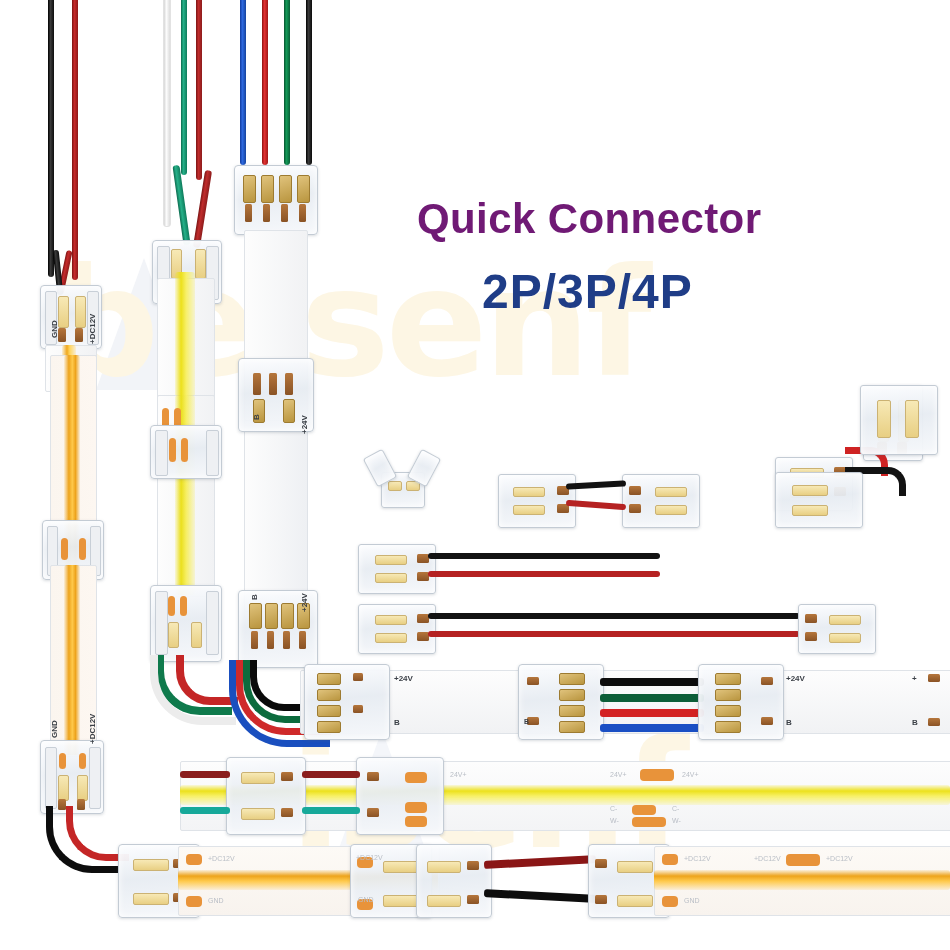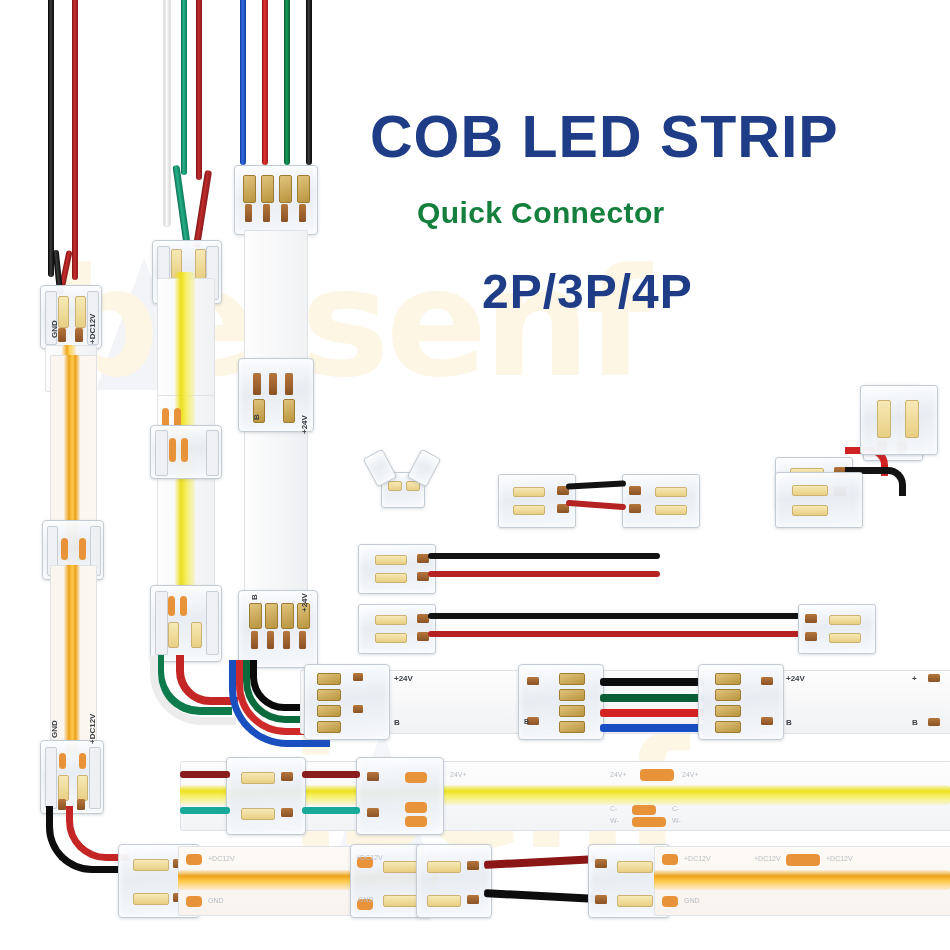--- a/index.html
+++ b/index.html
@@ -9,21 +9,21 @@
   
   .wm{position:absolute;pointer-events:none;user-select:none;}
   .wm-text{left:52px;top:248px;font-size:150px;font-weight:700;color:#fdf6e4;letter-spacing:-4px;line-height:1;font-family:"DejaVu Sans",sans-serif;}
   .wm-text2{left:290px;top:720px;font-size:150px;font-weight:700;color:#fdf6e4;letter-spacing:-4px;line-height:1;font-family:"DejaVu Sans",sans-serif;}
   .wm-a{left:96px;top:258px;width:0;height:0;border-left:48px solid transparent;border-right:48px solid transparent;border-bottom:132px solid #f2f4f8;}
   .wm-a2{left:334px;top:730px;width:0;height:0;border-left:48px solid transparent;border-right:48px solid transparent;border-bottom:132px solid #f4f6fa;}
 
   
   .head{position:absolute;}
   #title-main{left:370px;top:108px;font-size:59px;font-weight:700;color:#1f3d87;letter-spacing:1px;line-height:1;white-space:nowrap;}
-  #title-sub{left:417px;top:198px;font-size:30px;font-weight:700;color:#15803d;letter-spacing:.4px;line-height:1;white-space:nowrap;}
+  #title-sub{left:417px;top:198px;font-size:42px;font-weight:700;color:#701a75;letter-spacing:.4px;line-height:1;white-space:nowrap;}
   #title-pins{left:482px;top:268px;font-size:48px;font-weight:700;color:#1f3d87;letter-spacing:1px;line-height:1;white-space:nowrap;}
 
   
   #pack-badge{position:absolute;left:465px;top:363px;height:62px;display:flex;align-items:stretch;border-radius:12px;overflow:hidden;}
   #pack-left{background:#fff;border:1.6px solid #2b2b2b;border-right:none;border-radius:12px 0 0 12px;display:flex;align-items:center;padding:0 16px 0 18px;}
   #pack-qty{font-size:38px;font-weight:700;font-style:italic;color:#fb0000;letter-spacing:0;line-height:1;white-space:nowrap;}
   #pack-right{background:#1f3d87;border-radius:0 12px 12px 0;display:flex;align-items:center;padding:0 20px 0 14px;}
   #pack-word{font-size:40px;font-weight:700;font-style:italic;color:#fdfdfd;letter-spacing:0;line-height:1;white-space:nowrap;}
 
   
@@ -214,21 +214,20 @@
     </div>
     <div class="conn-lbl-v" style="left:250px;top:600px;font-size:8px;">B</div>
     <div class="conn-lbl-v" style="left:300px;top:612px;font-size:8px;">+24V</div>
 
     <div class="wcurve" style="left:250px;top:660px;width:76px;height:44px;border-width:0 0 7px 7px;border-color:#0a0a0a;border-radius:0 0 0 34px;"></div>
     <div class="wcurve" style="left:243px;top:660px;width:82px;height:56px;border-width:0 0 7px 7px;border-color:#0c6b3d;border-radius:0 0 0 42px;"></div>
     <div class="wcurve" style="left:236px;top:660px;width:88px;height:68px;border-width:0 0 7px 7px;border-color:#cf2a2a;border-radius:0 0 0 50px;"></div>
     <div class="wcurve" style="left:229px;top:660px;width:94px;height:80px;border-width:0 0 7px 7px;border-color:#1a4fbf;border-radius:0 0 0 58px;"></div>
   </div>
 
-  <div class="head" id="title-main">COB LED STRIP</div>
   <div class="head" id="title-sub">Quick Connector</div>
   <div class="head" id="title-pins">2P/3P/4P</div>
 
   <div id="pack-badge">
   </div>
 
   <div class="part" style="left:367px;top:450px;width:70px;height:58px;">
     <div class="conn sm" style="left:14px;top:22px;width:42px;height:34px;">
       <div class="clip-gold" style="left:6px;top:8px;width:12px;height:8px;"></div>
       <div class="clip-gold" style="left:24px;top:8px;width:12px;height:8px;"></div>

